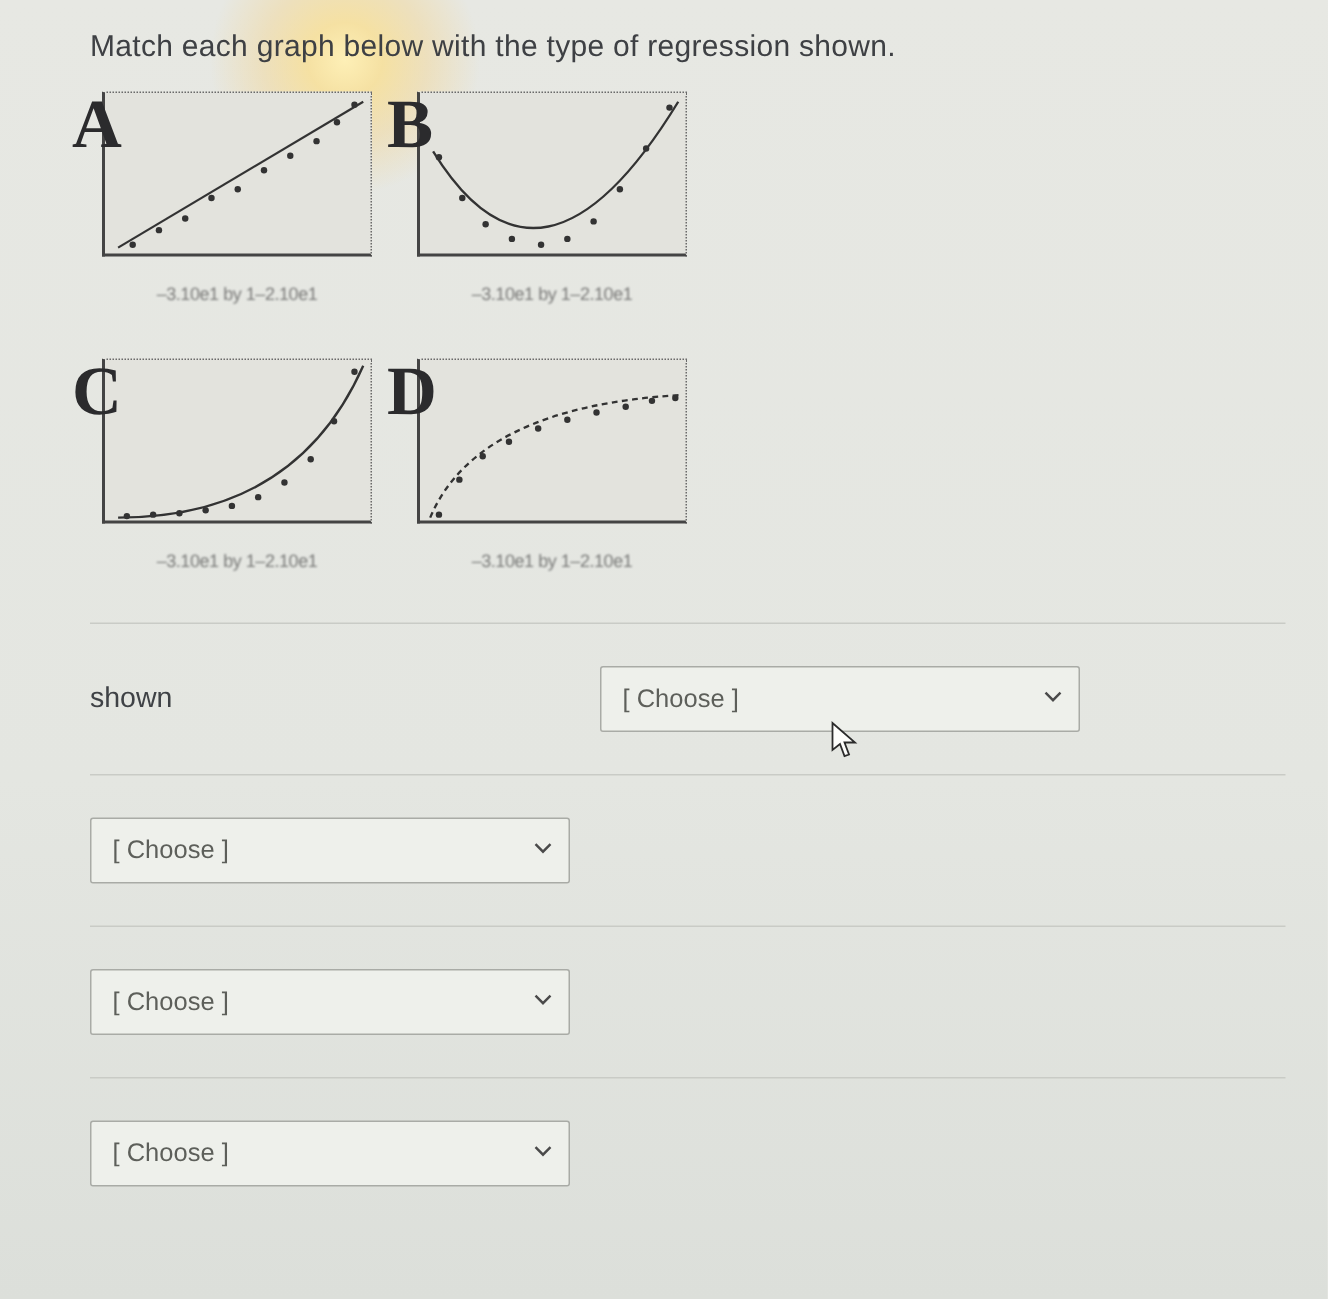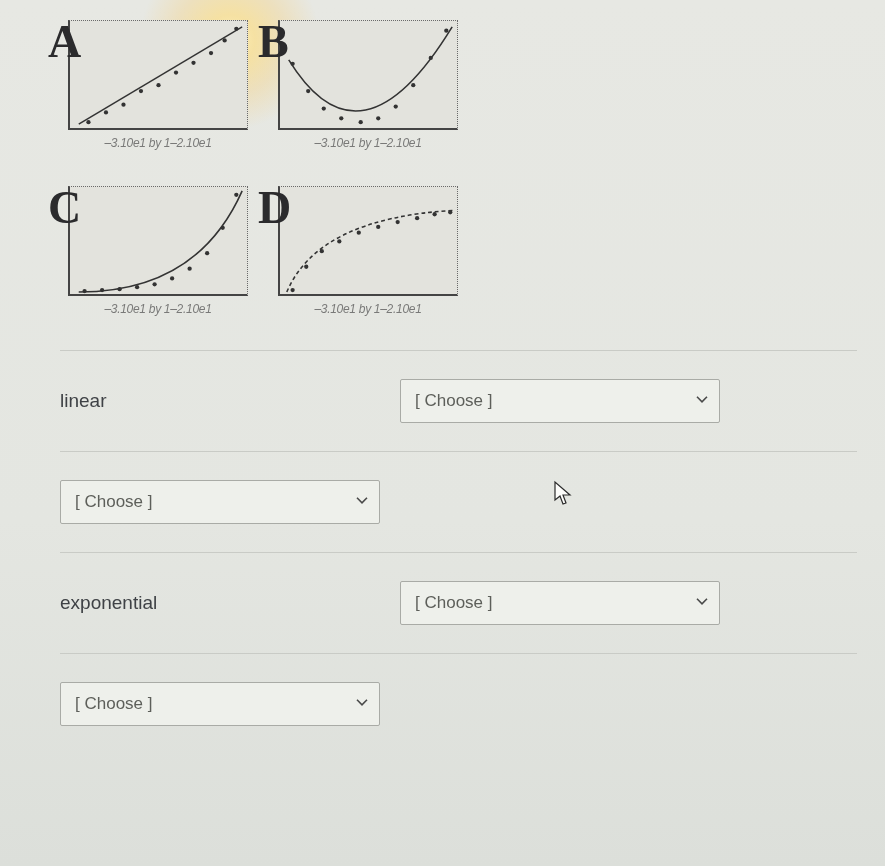--- a/index.html
+++ b/index.html
@@ -37,25 +37,24 @@
     left: -22px;
     top: -6px;
     font-size: 46px;
     font-weight: 800;
     color: #2b2b2d;
     font-family: Georgia, "Times New Roman", serif;
   }
   .plot-caption {
     font-size: 12px;
     color: #555;
-    margin-top: 6px;
+    margin-top: 18px;
     letter-spacing: -0.3px;
     filter: blur(0.6px);
     opacity: 0.75;
-    font-style: italic;
   }
   .plot-svg { position: absolute; inset: 0; width: 100%; height: 100%; }
 
   .match-list { border-top: 1px solid #c9cbc6; }
   .match-row {
     display: flex;
     align-items: center;
     padding: 28px 0 28px 0;
     border-bottom: 1px solid #c9cbc6;
   }
@@ -94,20 +93,21 @@
     top: 480px;
     width: 20px; height: 26px;
     pointer-events: none;
   }
   .cursor svg { width: 20px; height: 26px; display:block; }
 </style>
 </head>
 <body>
 
 <div class="page">
+  <div class="instruction">Match each graph below with the type of regression shown.</div>
 
   <div class="plots">
     <div class="plot-row">
       <div class="plot-cell">
         <div class="plot-box">
           <span class="plot-letter">A</span>
           <svg class="plot-svg" viewBox="0 0 180 110">
             <g fill="#333">
               <circle cx="18" cy="104" r="2.2"></circle>
                 <circle cx="36" cy="94" r="2.2"></circle>
@@ -188,42 +188,41 @@
             <path d="M6 108 Q 38 32 178 24" stroke="#333" stroke-width="1.6" fill="none" stroke-dasharray="4 3"></path>
           </svg>
         </div>
         <div class="plot-caption">–3.10e1 by 1–2.10e1</div>
       </div>
     </div>
   </div>
 
   <div class="match-list">
     <div class="match-row">
-      <div class="match-label">linear</div>
+      <div class="match-label">shown</div>
       <div class="select-wrap">
         <div class="fake-select">[ Choose ]</div>
         <span class="chevron">
           <svg viewBox="0 0 12 12">
               <path d="M1 3 L6 8 L11 3" stroke="#4a4a4a" stroke-width="1.6" fill="none"></path>
             </svg>
         </span>
       </div>
     </div>
     <div class="match-row">
       <div class="select-wrap">
         <div class="fake-select">[ Choose ]</div>
         <span class="chevron">
           <svg viewBox="0 0 12 12">
               <path d="M1 3 L6 8 L11 3" stroke="#4a4a4a" stroke-width="1.6" fill="none"></path>
             </svg>
         </span>
       </div>
     </div>
     <div class="match-row">
-      <div class="match-label">exponential</div>
       <div class="select-wrap">
         <div class="fake-select">[ Choose ]</div>
         <span class="chevron">
           <svg viewBox="0 0 12 12">
               <path d="M1 3 L6 8 L11 3" stroke="#4a4a4a" stroke-width="1.6" fill="none"></path>
             </svg>
         </span>
       </div>
     </div>
     <div class="match-row" style="border-bottom:none">

